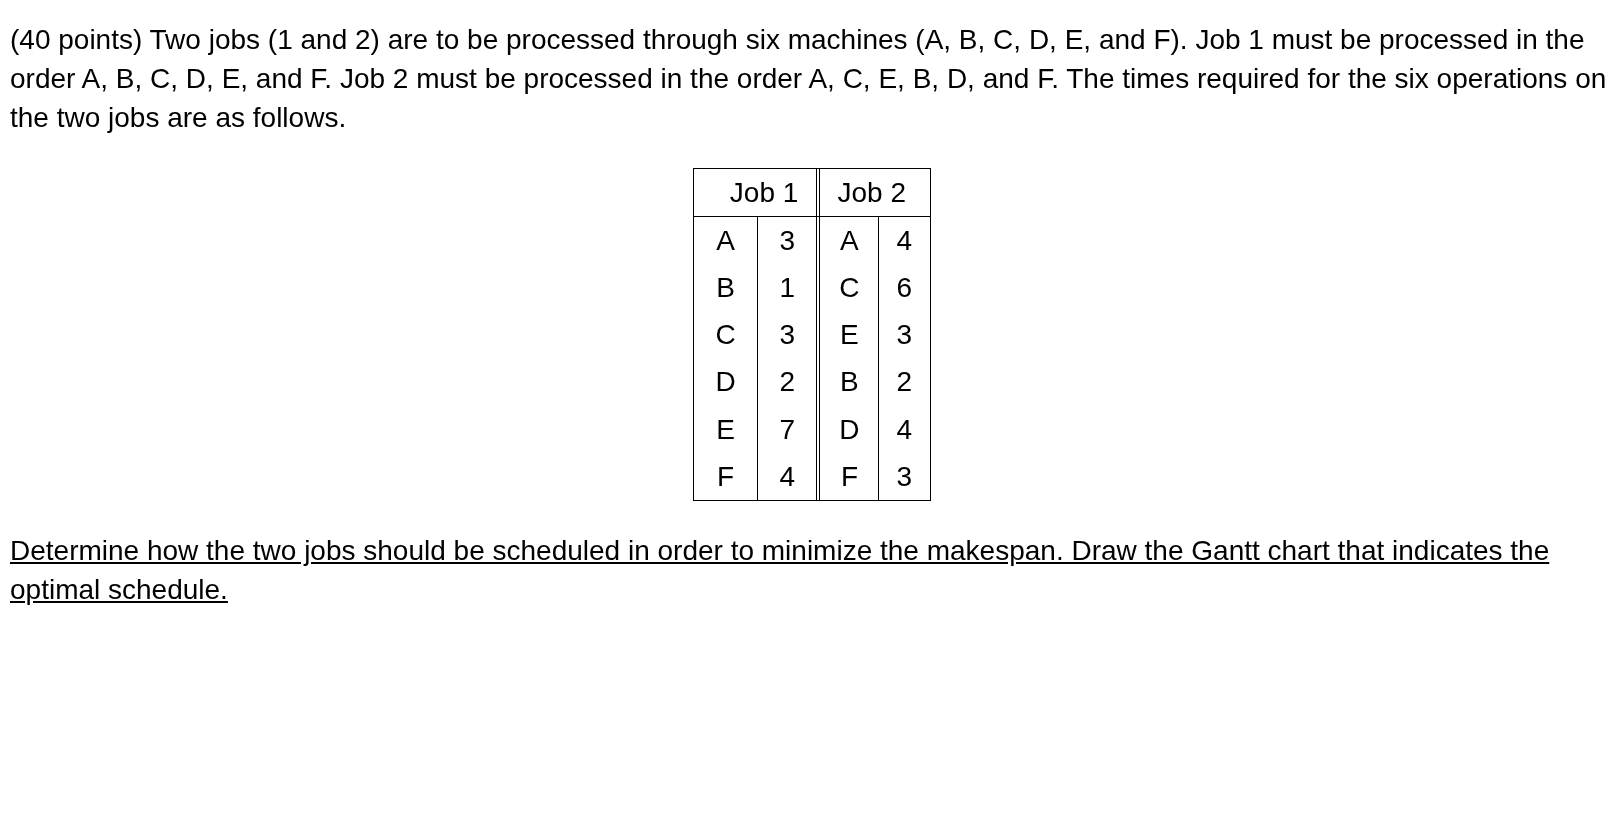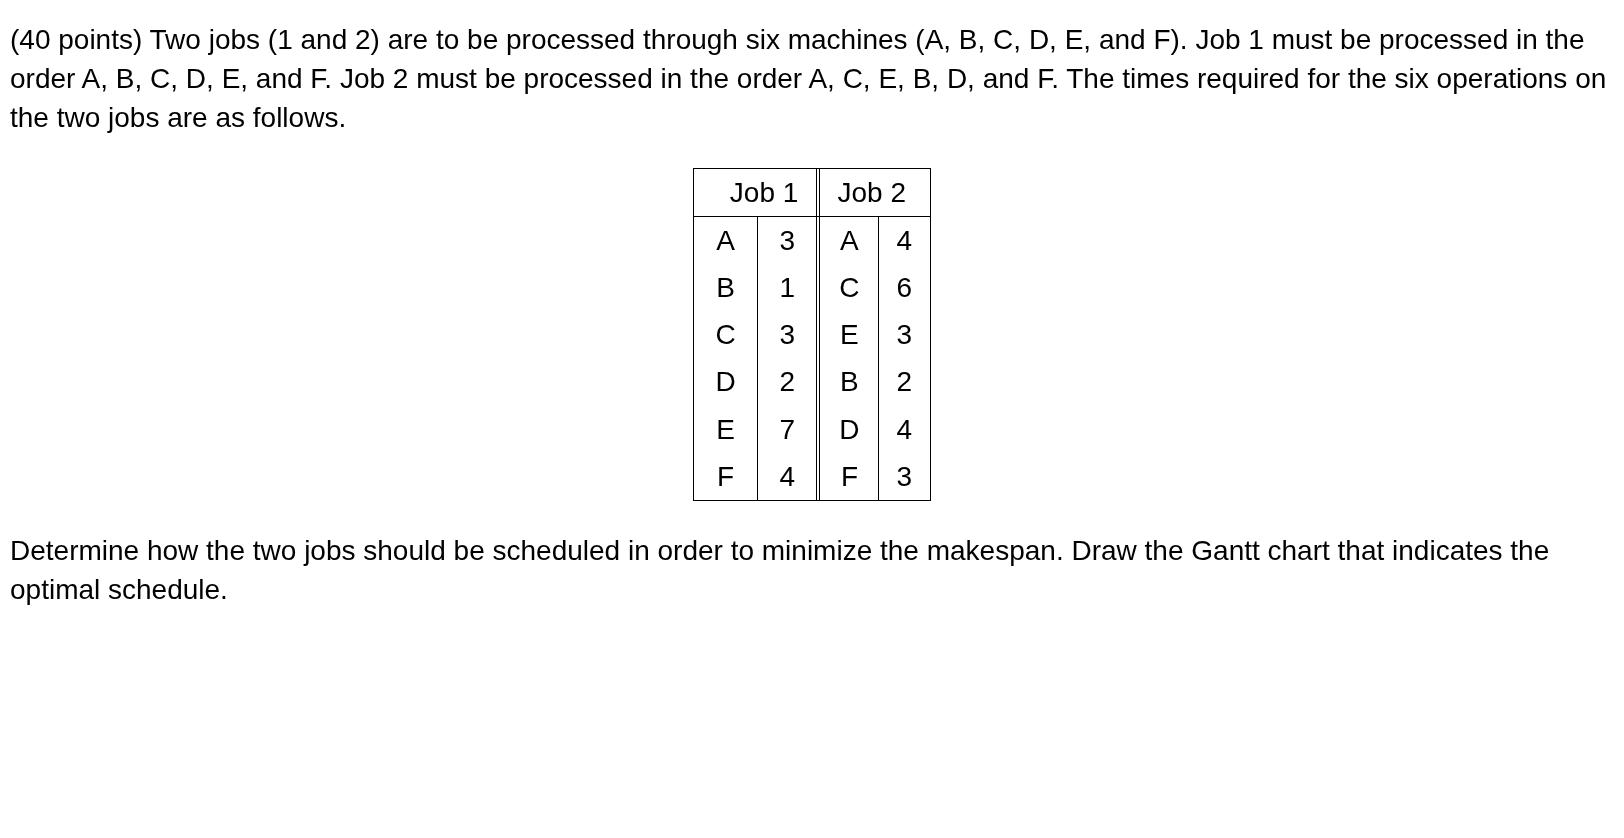--- a/index.html
+++ b/index.html
@@ -66,20 +66,21 @@
       border-bottom: 1.5px solid #000;
     }
     .col-seq {
       width: 280px;
     }
     .col-time {
       width: 100px;
     }
     .closing-text {
       margin-top: 25px;
+      text-decoration: underline;
     }
   </style>
 </head>
 <body>
 
 <div class="problem-text">(40 points) Two jobs (1 and 2) are to be processed through six machines (A, B, C, D, E, and F). Job 1 must be processed in the order A, B, C, D, E, and F. Job 2 must be processed in the order A, C, E, B, D, and F. The times required for the six operations on the two jobs are as follows.</div>
 
 <div class="table-container">
   <table>
     <tbody>

